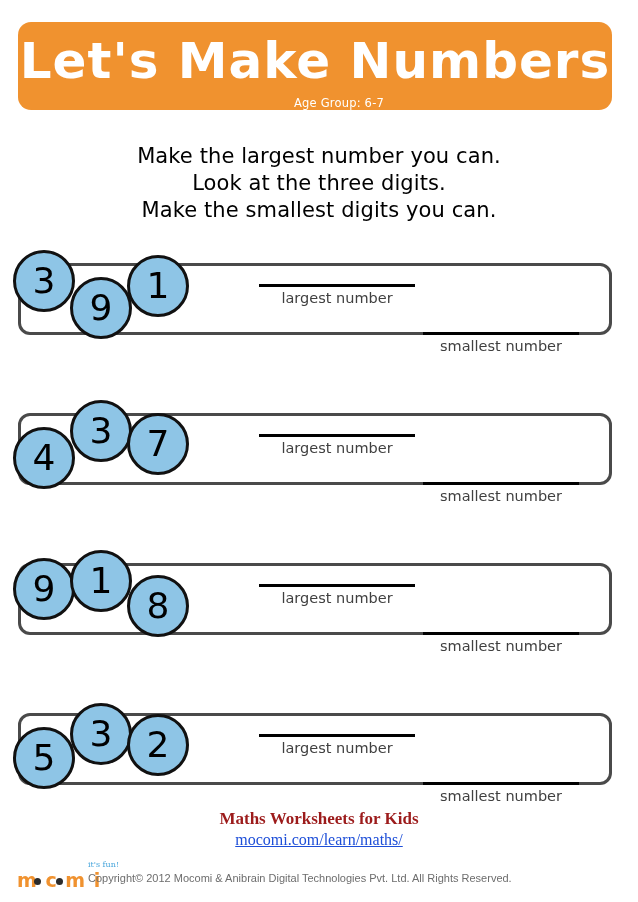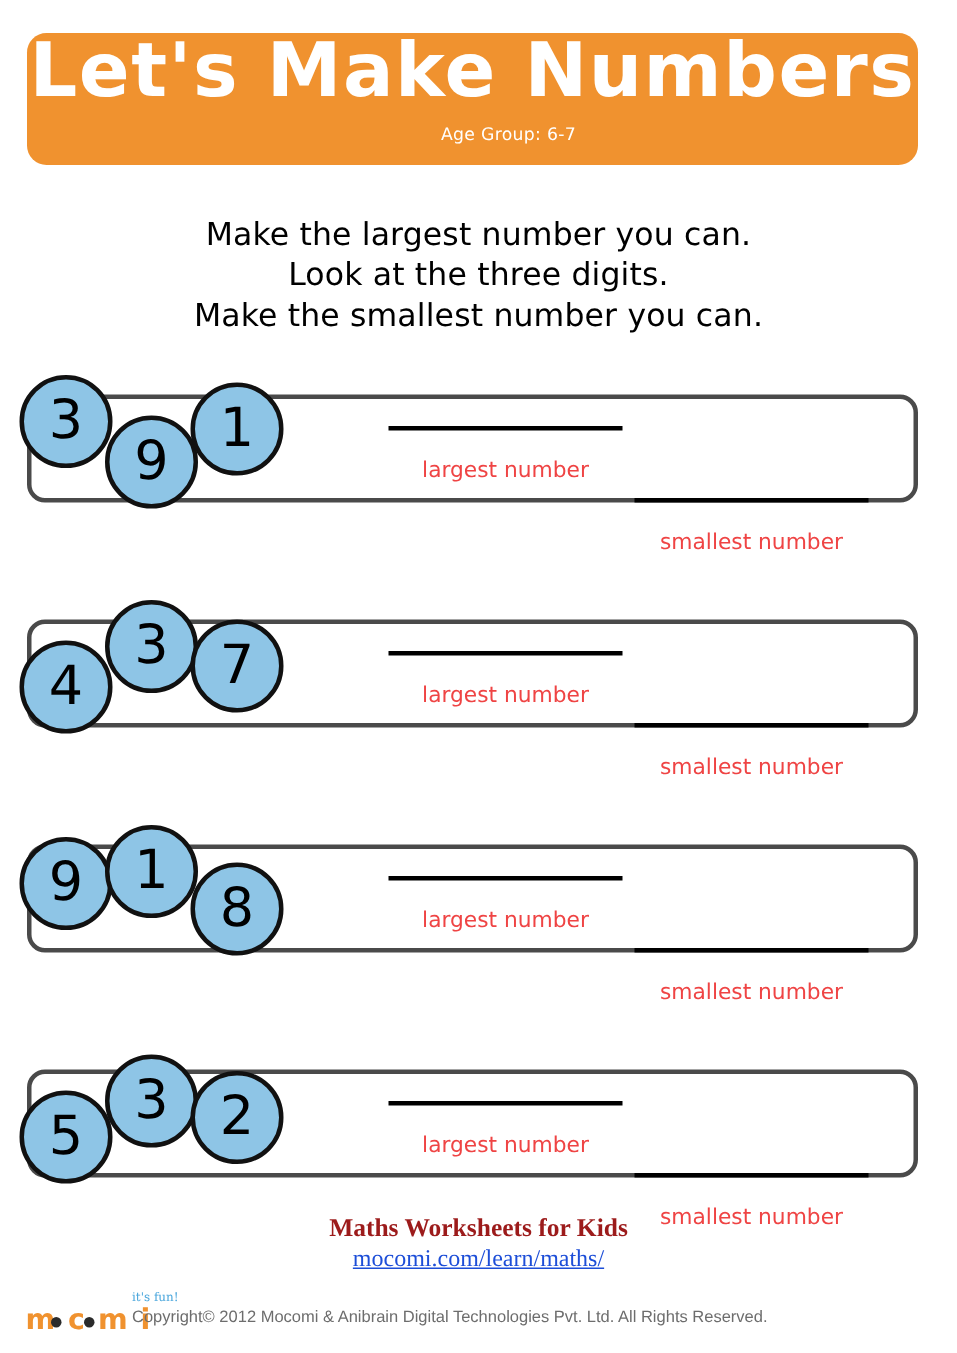--- a/index.html
+++ b/index.html
@@ -28,21 +28,21 @@
     text-align: center;
   }
   .header-title {
     display: block;
     color: #ffffff;
     font-family: "DejaVu Sans", sans-serif;
     font-size: 50px;
     font-weight: bold;
     letter-spacing: 1px;
     line-height: 1;
-    padding-top: 0;
+    padding-top: 14px;
     white-space: nowrap;
   }
   .header-sub {
     display: block;
     color: #ffffff;
     font-size: 11.5px;
     font-weight: normal;
     padding-top: 10px;
     letter-spacing: 0.2px;
     padding-left: 48px;
@@ -123,22 +123,22 @@
   .answer-rule {
     width: 156px;
     height: 0;
     border-bottom: 3px solid #000000;
   }
   .answer-label {
     display: block;
     text-align: center;
     font-family: "DejaVu Sans", sans-serif;
     font-size: 14.5px;
-    color: #ef4444;
-    padding-top: 19px;
+    color: #404040;
+    padding-top: 3px;
     white-space: nowrap;
   }
 
   
   .footer-brand {
     position: absolute;
     left: 0;
     top: 808px;
     width: 638px;
     text-align: center;
@@ -214,21 +214,21 @@
 <body>
 
 <div class="header-bar">
   <span class="header-title">Let's Make Numbers</span>
   <span class="header-sub">Age Group: 6-7</span>
 </div>
 
 <div class="instructions">
   <span class="line">Make the largest number you can.</span>
   <span class="line">Look at the three digits.</span>
-  <span class="line">Make the smallest number you can.</span>
+  <span class="line">Make the smallest digits you can.</span>
 </div>
 
 <div class="row-box row-1">
     <div class="digits">
       <div class="digit-circle d0" style="top: 0px;">3</div>
       <div class="digit-circle d1" style="top: 27px;">9</div>
       <div class="digit-circle d2" style="top: 5px;">1</div>
     </div>
     <div class="answers">
       <div class="answer-slot left">

